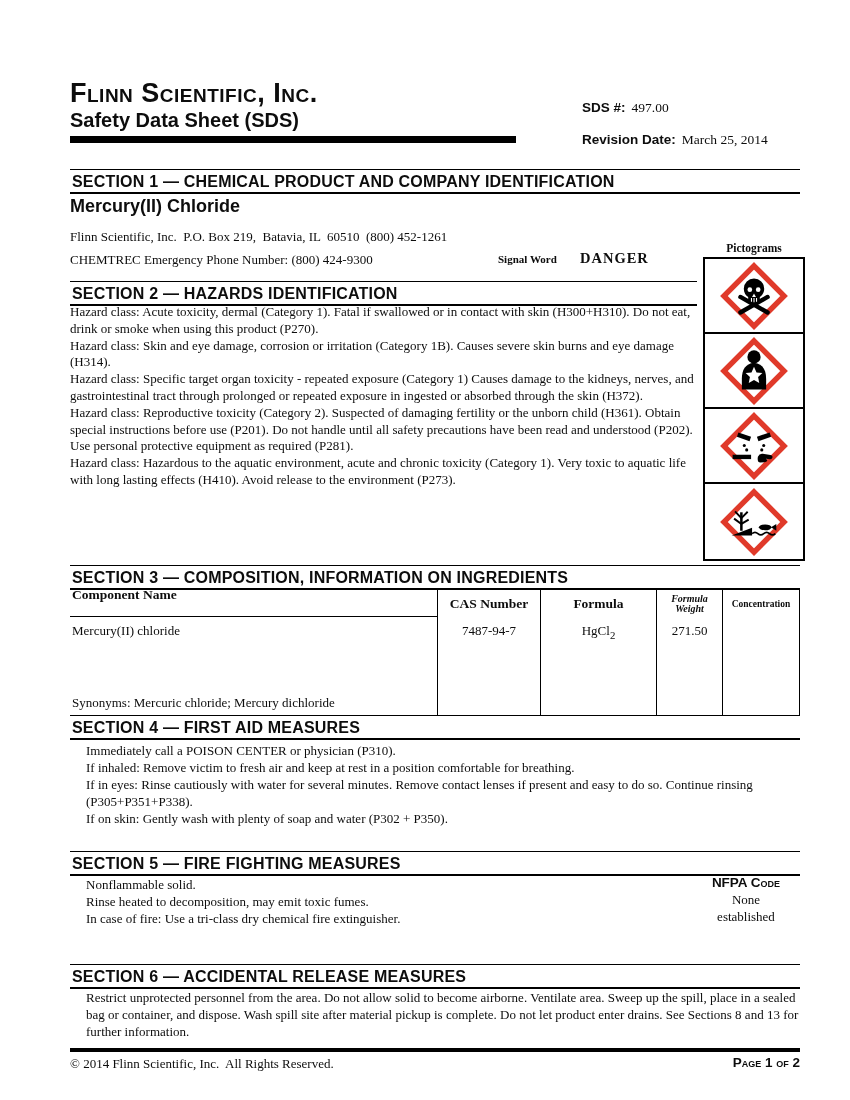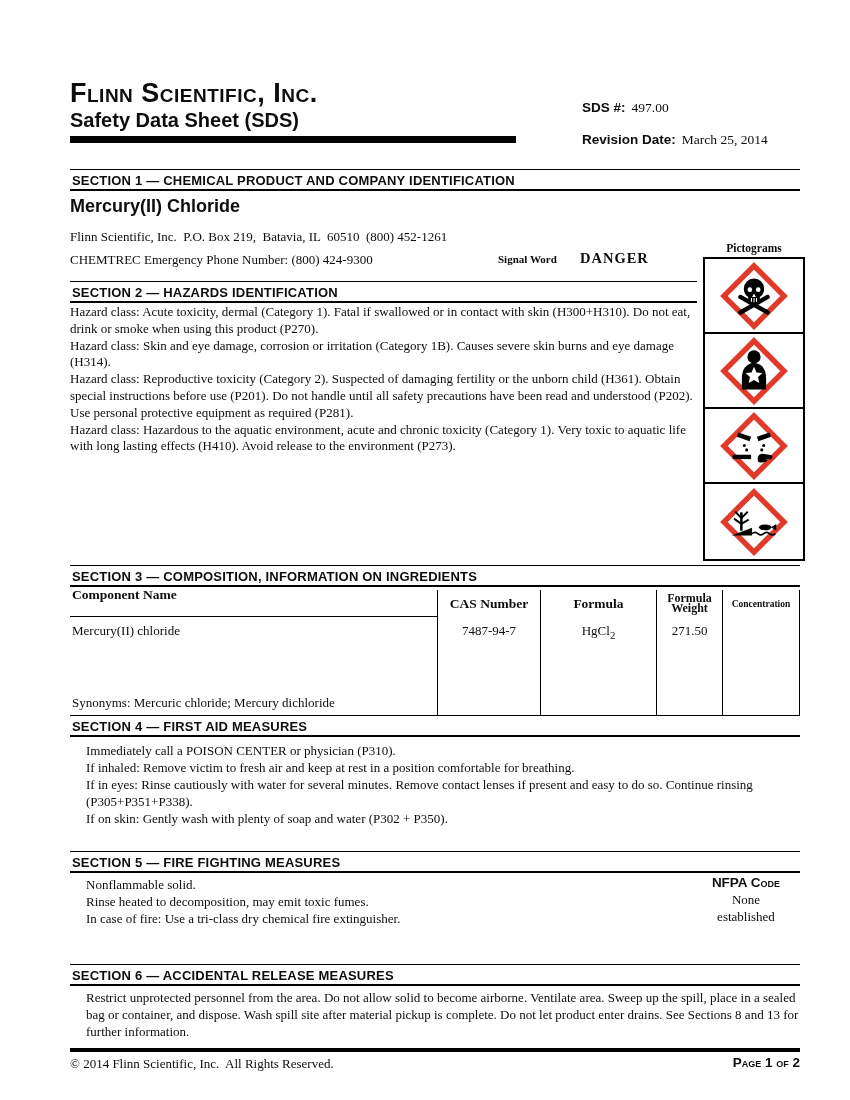--- a/index.html
+++ b/index.html
@@ -18,21 +18,21 @@
   .doc-title { left:70px; top:109px; font-family:"Liberation Sans",sans-serif;
     font-weight:bold; font-size:20px; }
   .header-bar { left:70px; top:136px; width:446px; height:7px; background:#000; }
   .meta-row { left:582px; height:18px; }
   .meta-label { font-family:"Liberation Sans",sans-serif; font-weight:bold; font-size:13.5px; }
   .meta-value { font-size:13.5px; margin-left:6px; }
 
   
   .sec-header { left:70px; border-top:1.5px solid #000; border-bottom:2.5px solid #000;
     padding:3px 0 1px 2px; font-family:"Liberation Sans",sans-serif;
-    font-weight:bold; font-size:13px; letter-spacing:0.2px; }
+    font-weight:bold; font-size:16px; letter-spacing:0.2px; }
   .w-full { width:730px; } .w-cut { width:627px; }
 
   .product-name { left:70px; top:196px; font-family:"Liberation Sans",sans-serif;
     font-weight:bold; font-size:18px; }
   .body-line { left:70px; line-height:17px; }
   .signal-label { left:498px; top:253px; font-weight:bold; font-size:11px; }
   .signal-word { left:580px; top:250px; font-weight:bold; font-size:14.5px; letter-spacing:1px; }
   .pictograms-label { left:703px; top:242px; width:102px; text-align:center;
     font-weight:bold; font-size:11.5px; }
 
@@ -47,21 +47,21 @@
 
   
   .comp-table { left:70px; top:590px; width:730px; height:125px; display:grid;
     grid-template-columns:367px 103px 116px 66px 78px; grid-template-rows:27px 1fr; }
   .ct { border-left:1.5px solid #000; }
   .ct-last { border-right:1.5px solid #000; }
   .ct-hdr { font-weight:bold; display:flex; align-items:center; justify-content:center;
     text-align:center; font-size:13.5px; }
   .ct-hdr-first { border-left:none; border-bottom:1.5px solid #000; justify-content:flex-start;
     align-items:flex-end; padding:0 0 13px 2px; font-size:13.5px; }
-  .ct-hdr-small { font-size:12px; line-height:9.5px; }
+  .ct-hdr-small { font-size:10px; line-height:9.5px;font-style:italic; }
   .ct-hdr-xs { font-size:9.5px; }
   .ct-body { padding-top:6px; text-align:center; }
   .ct-body-first { border-left:none; text-align:left; padding:6px 4px 2px 2px;
     display:flex; flex-direction:column; }
   .synonyms { margin-top:auto; padding-bottom:2px; }
 
   
   .stack-lines { left:86px; width:730px; line-height:17px; }
   .lead { font-weight:normal; }
   .nfpa-block { left:690px; top:874px; width:112px; text-align:center; line-height:17px; }
@@ -143,20 +143,21 @@
         <ellipse cx="46.5" cy="40.5" rx="6.5" ry="3" fill="#000"></ellipse>
         <path d="M52.5,40.5 L58,37 L58,44 Z" fill="#000"></path>
       </svg>
     </div>
   </div>
 
   <div class="abs sec-header w-cut" style="top:281px;" data-bind="section2.title">SECTION 2 — HAZARDS IDENTIFICATION</div>
   <div class="abs hazards">
     <div data-bind="section2.paragraphs.0">Hazard class: Acute toxicity, dermal (Category 1). Fatal if swallowed or in contact with skin (H300+H310). Do not eat, drink or smoke when using this product (P270).</div>
     <div data-bind="section2.paragraphs.1">Hazard class: Skin and eye damage, corrosion or irritation (Category 1B). Causes severe skin burns and eye damage (H314).</div>
+    <div data-bind="section2.paragraphs.2">Hazard class: Specific target organ toxicity - repeated exposure (Category 1) Causes damage to the kidneys, nerves, and gastrointestinal tract through prolonged or repeated exposure in ingested or absorbed through the skin (H372).</div>
     <div data-bind="section2.paragraphs.3">Hazard class: Reproductive toxicity (Category 2). Suspected of damaging fertility or the unborn child (H361). Obtain special instructions before use (P201). Do not handle until all safety precautions have been read and understood (P202). Use personal protective equipment as required (P281).</div>
     <div data-bind="section2.paragraphs.4">Hazard class: Hazardous to the aquatic environment, acute and chronic toxicity (Category 1). Very toxic to aquatic life with long lasting effects (H410). Avoid release to the environment (P273).</div>
   </div>
 
   <div class="abs sec-header w-full" style="top:565px;" data-bind="section3.title">SECTION 3 — COMPOSITION, INFORMATION ON INGREDIENTS</div>
   <div class="abs comp-table">
     <div class="ct-hdr ct-hdr-first" data-bind="section3.table.headers.0">Component Name</div>
     <div class="ct ct-hdr" data-bind="section3.table.headers.1">CAS Number</div>
     <div class="ct ct-hdr" data-bind="section3.table.headers.2">Formula</div>
     <div class="ct ct-hdr ct-hdr-small" data-bind="section3.table.headers.3">Formula Weight</div>

